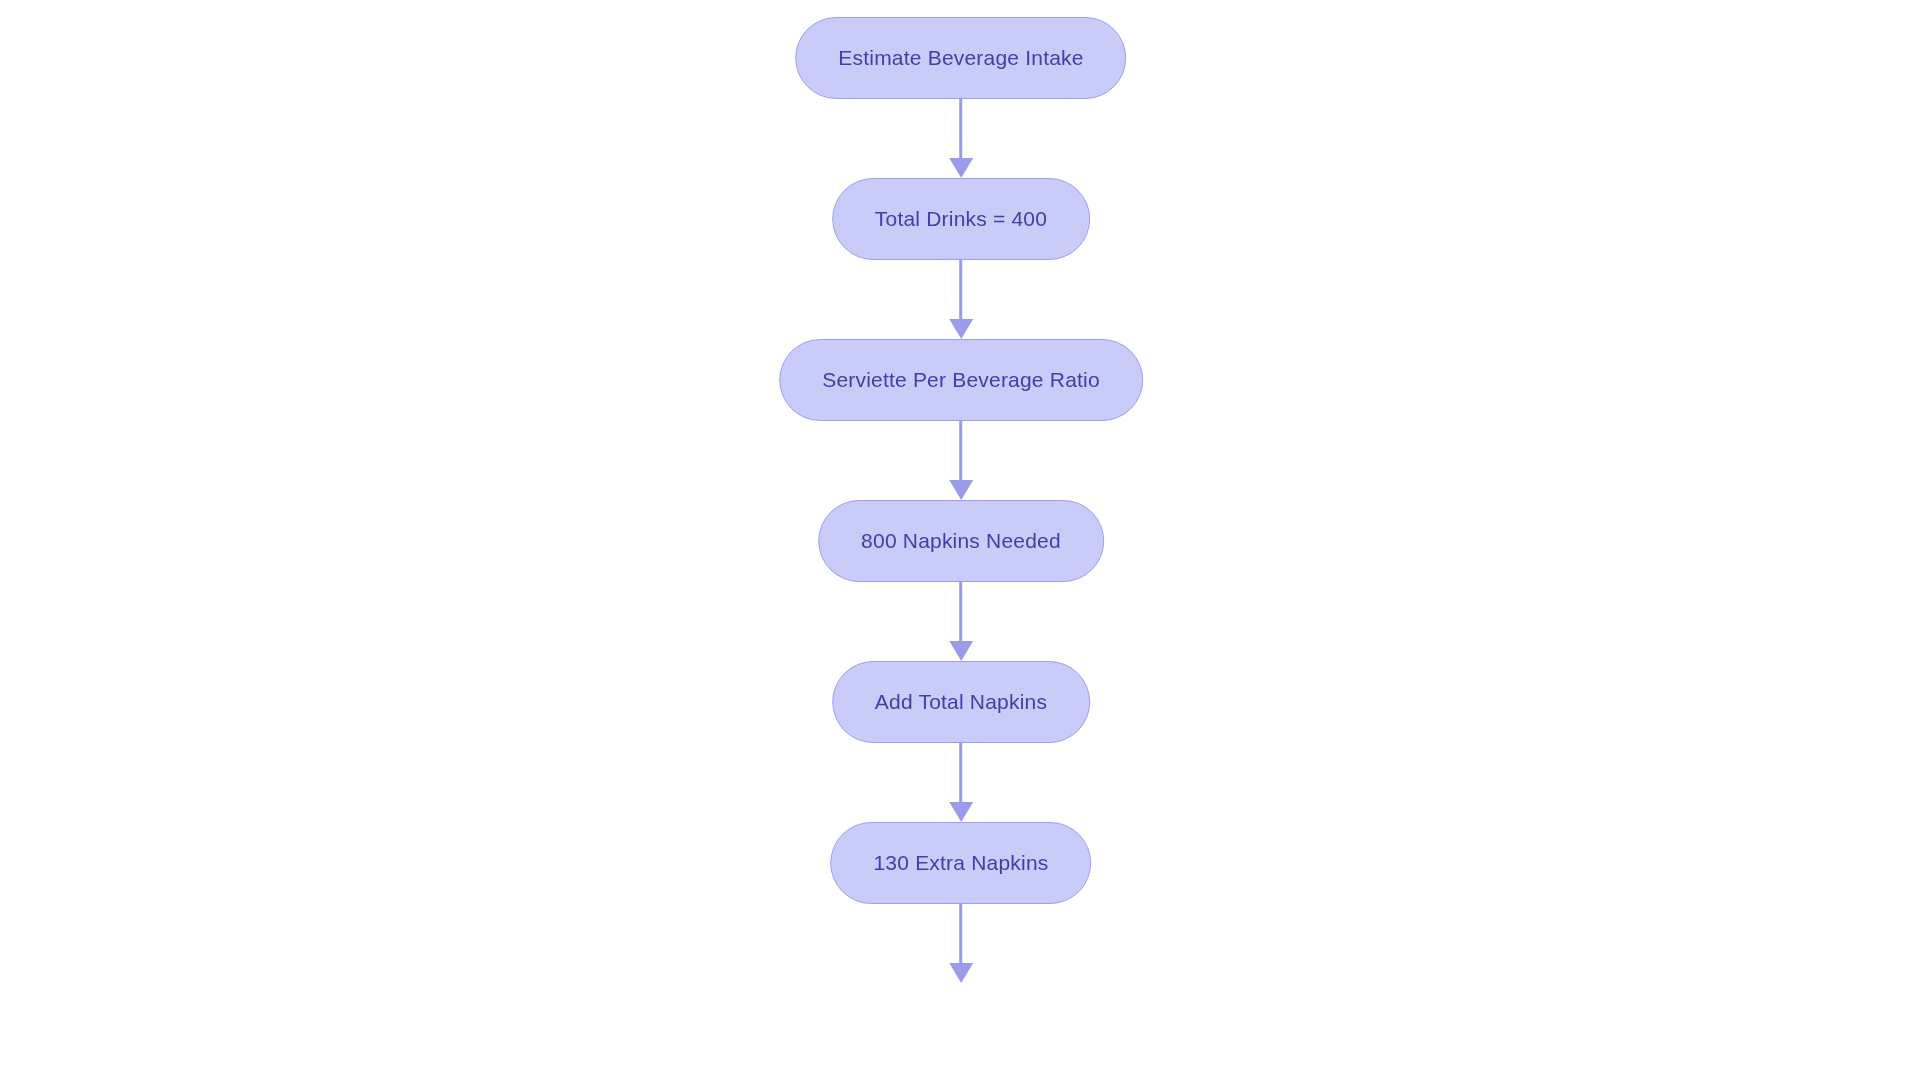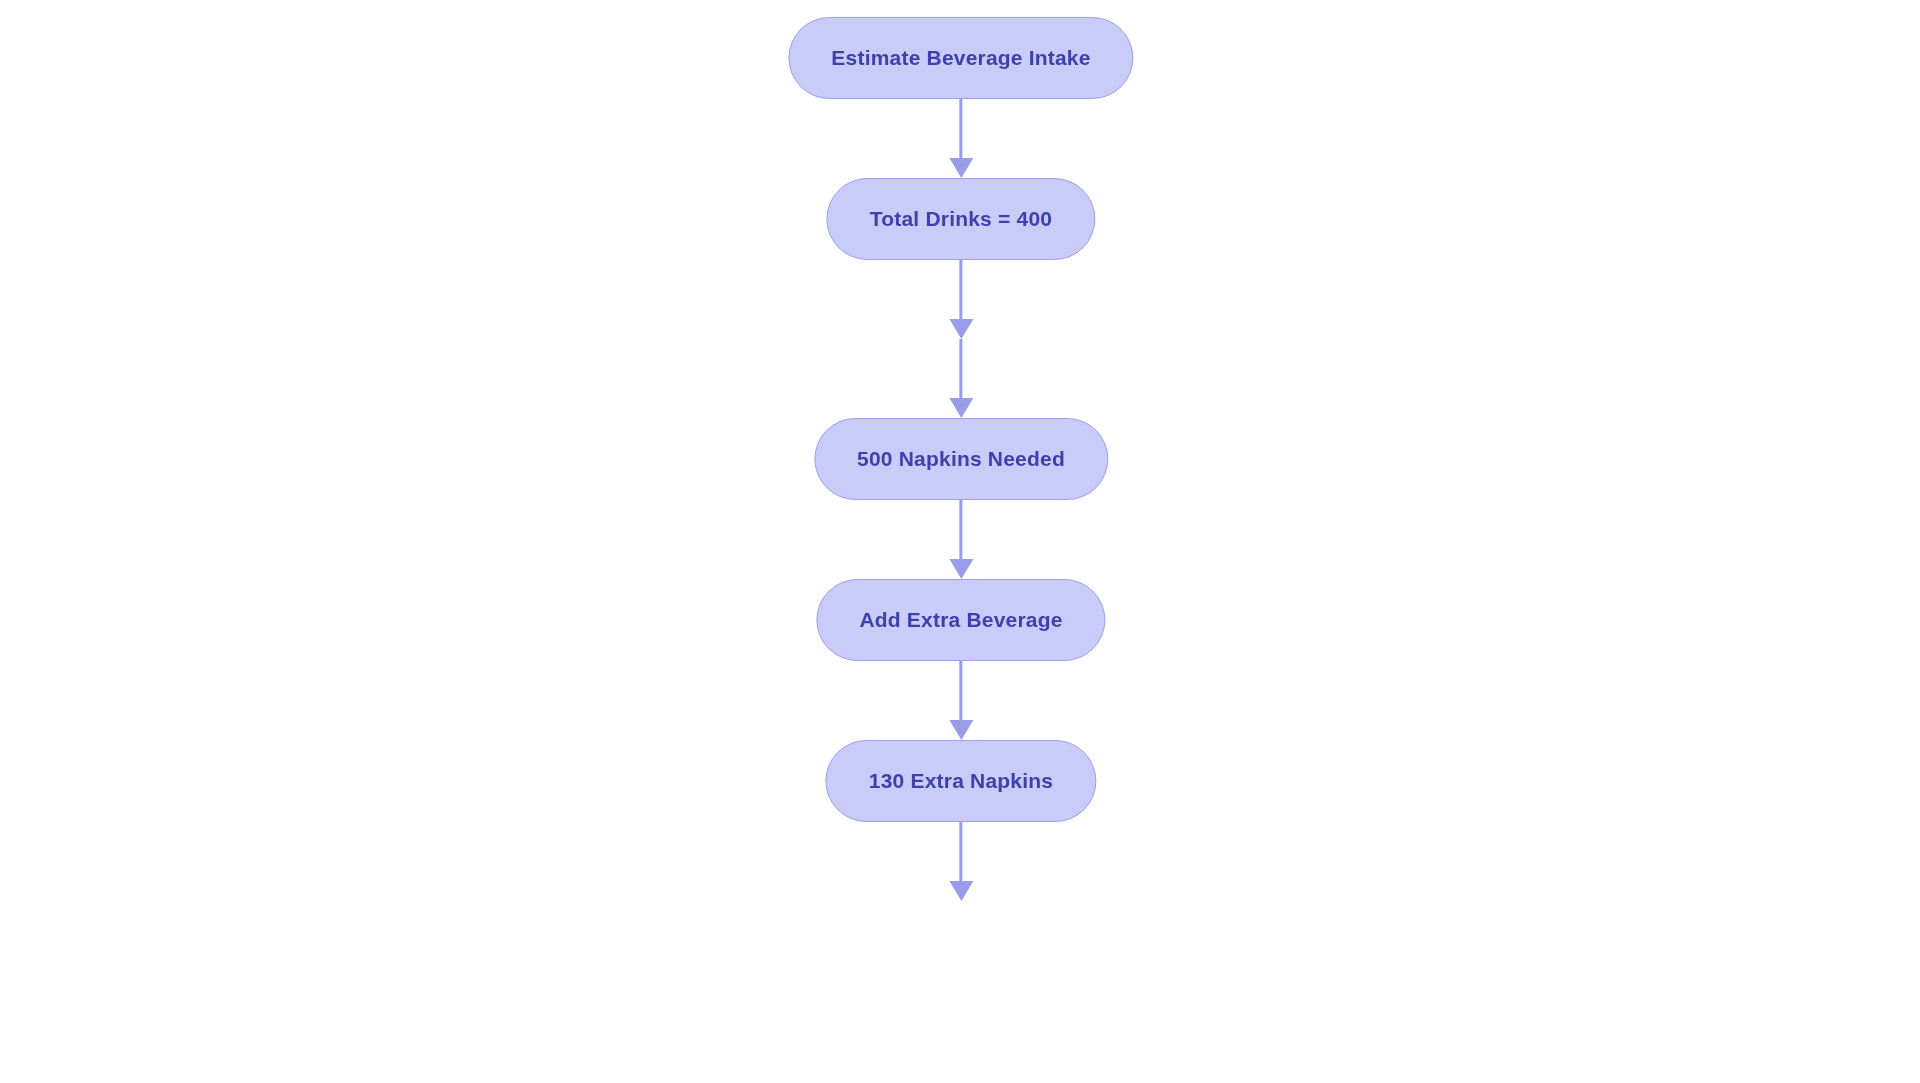--- a/index.html
+++ b/index.html
@@ -31,21 +31,21 @@
     height: 82px;
     border-radius: 41px;
     background: var(--node-fill);
     border: 1.5px solid var(--node-border);
     color: var(--node-text);
     display: flex;
     align-items: center;
     justify-content: center;
     padding: 0 42px;
     font-size: 21px;
-    font-weight: 700;
+    font-weight: 400;
     letter-spacing: 0.2px;
     white-space: nowrap;
   }
   .arrow {
     height: 79px;
     display: flex;
     flex-direction: column;
     align-items: center;
   }
   .arrow .shaft {
@@ -77,37 +77,40 @@
 
   <div class="node">
     <span>Total Drinks = 400</span>
   </div>
 
   <div class="arrow">
     <div class="shaft"></div>
     <div class="head"></div>
   </div>
 
-
-  <div class="arrow">
-    <div class="shaft"></div>
-    <div class="head"></div>
-  </div>
-
   <div class="node">
-    <span>500 Napkins Needed</span>
+    <span>Serviette Per Beverage Ratio</span>
   </div>
 
   <div class="arrow">
     <div class="shaft"></div>
     <div class="head"></div>
   </div>
 
   <div class="node">
-    <span>Add Extra Beverage</span>
+    <span>800 Napkins Needed</span>
+  </div>
+
+  <div class="arrow">
+    <div class="shaft"></div>
+    <div class="head"></div>
+  </div>
+
+  <div class="node">
+    <span>Add Total Napkins</span>
   </div>
 
   <div class="arrow">
     <div class="shaft"></div>
     <div class="head"></div>
   </div>
 
   <div class="node">
     <span>130 Extra Napkins</span>
   </div>

